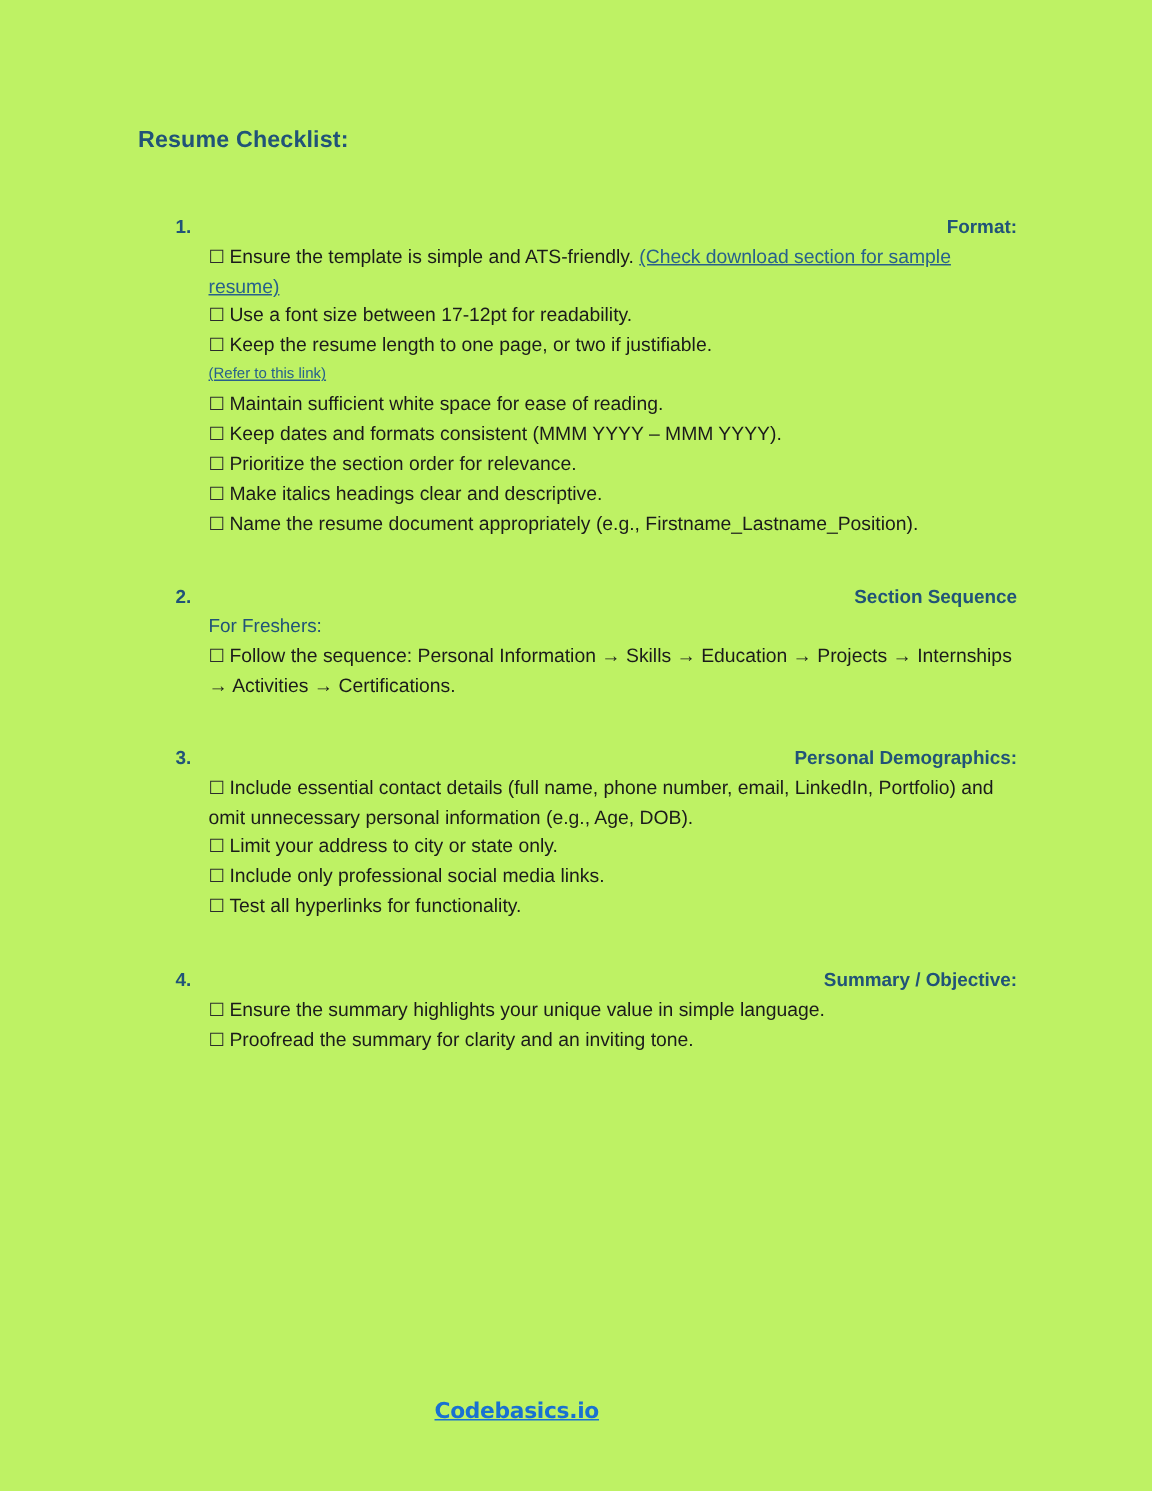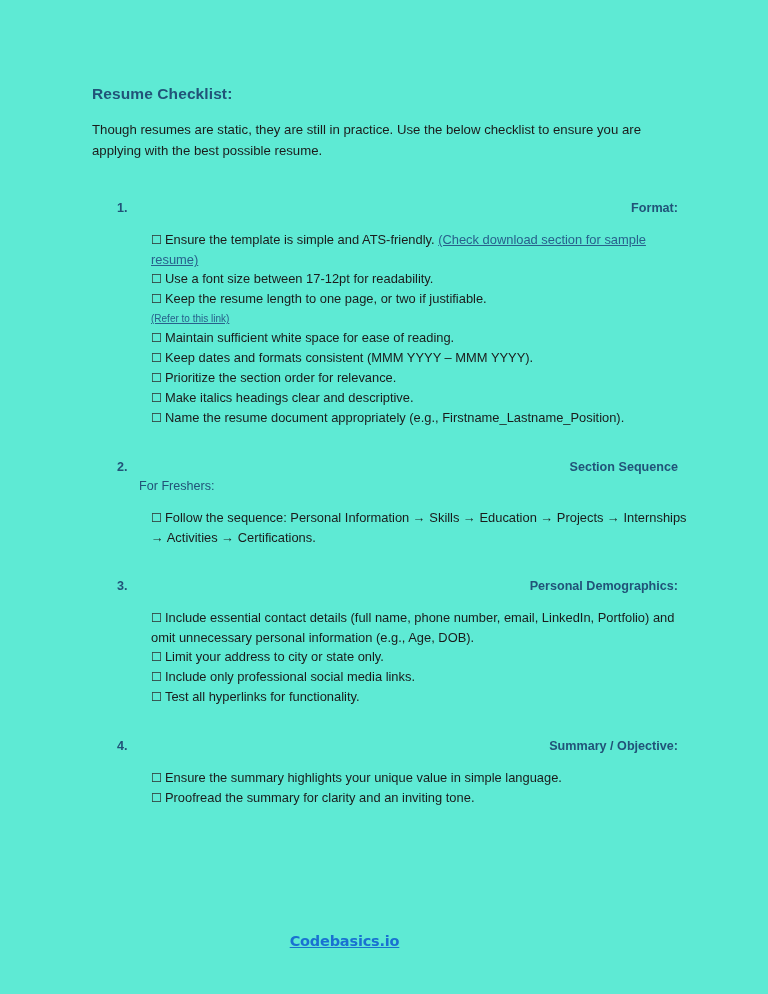--- a/index.html
+++ b/index.html
@@ -12,21 +12,21 @@
     height: 994px;
     font-family: "Liberation Sans", sans-serif;
     color: #1a1a1a;
     -webkit-font-smoothing: antialiased;
   }
 
   .page {
     position: relative;
     width: 768px;
     height: 994px;
-    background: #5eead4;
+    background: #bef264;
     overflow: hidden;
   }
 
   .content {
     position: absolute;
     left: 92px;
     top: 84px;
     width: 586px;
   }
 
@@ -80,21 +80,21 @@
 
   .sec-subtitle {
     font-size: 12.6px;
     font-weight: normal;
     color: #215378;
     line-height: 19px;
     margin: 0;
   }
 
   .items {
-    margin: 12px;
+    margin: 0;
     padding: 0;
     list-style: none;
   }
 
   .item {
     font-size: 12.9px;
     line-height: 19px;
     color: #1b1b1b;
     margin: 0;
     width: 540px;
@@ -142,21 +142,20 @@
 </style>
 </head>
 <body>
 
 <div class="page">
 
   <div class="content">
 
     <h1 class="doc-title">Resume Checklist:</h1>
 
-    <p class="intro">Though resumes are static, they are still in practice. Use the below checklist to ensure you are applying with the best possible resume.</p>
 
     <div class="sections" id="sections-root">
         <div class="section">
           <div class="sec-num">1.</div>
           <div class="sec-title">Format:</div>
           <div class="items">
             <div class="item"><span class="cb">☐</span><span>Ensure the template is simple and ATS-friendly. </span><span class="doclink">(Check download section for sample resume)</span></div>
             <div class="item"><span class="cb">☐</span><span>Use a font size between 17-12pt for readability.</span></div>
             <div class="item"><span class="cb">☐</span><span>Keep the resume length to one page, or two if justifiable.</span></div>
             <div class="link-line"><span class="doclink">(Refer to this link)</span></div>

